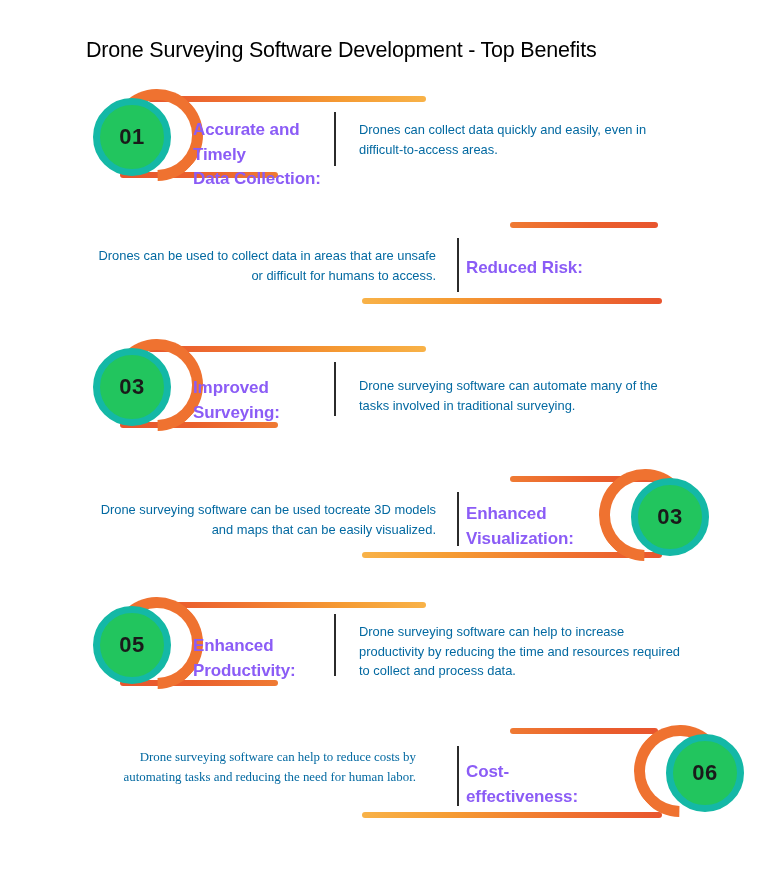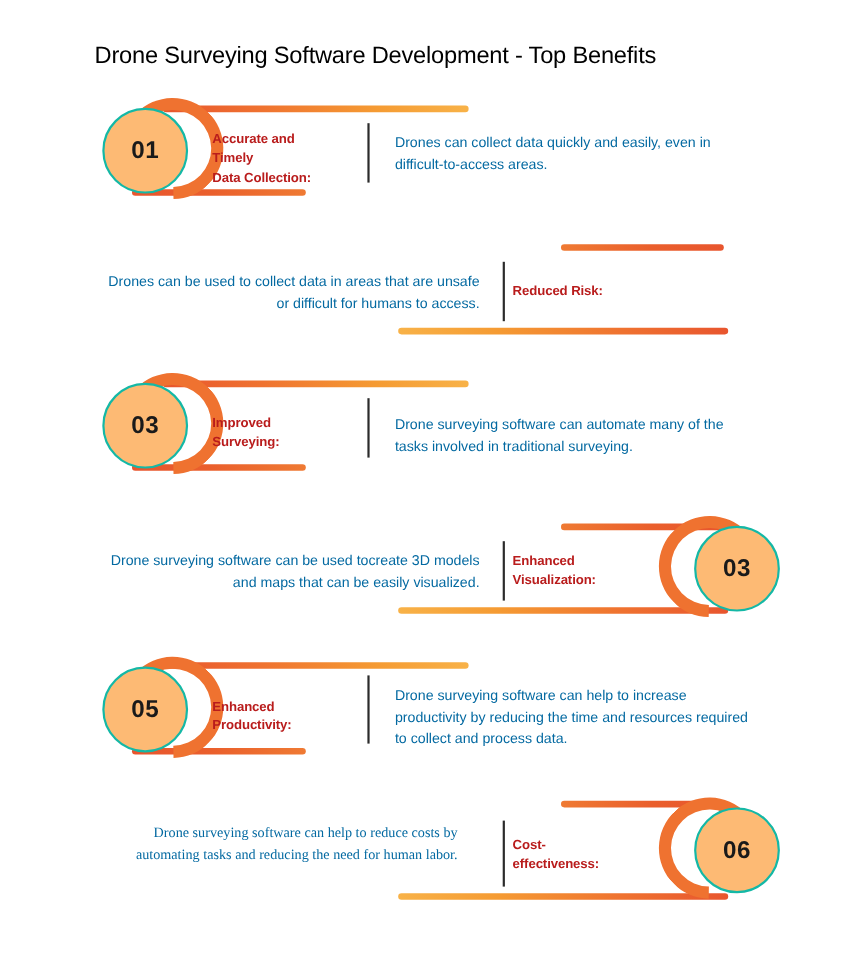--- a/index.html
+++ b/index.html
@@ -88,42 +88,42 @@
     top: 3px;
     border-right-color: transparent;
     transform: rotate(46deg);
   }
   
   .ring {
     position: absolute;
     width: 78px;
     height: 78px;
     border-radius: 50%;
-    border: 2px solid #14b8a6;
-    background: #fdba74;
+    border: 7px solid #14b8a6;
+    background: #22c55e;
     display: flex;
     align-items: center;
     justify-content: center;
   }
   .ring-left  { left: 0px;  top: 12px; }
   .ring-right { left: 34px; top: 12px; }
   .num {
     font-size: 22px;
     font-weight: bold;
     color: #1a1a1a;
     letter-spacing: 0.5px;
     line-height: 1;
   }
 
   
   .heading {
     position: absolute;
-    font-size: 12px;
+    font-size: 17px;
     font-weight: bold;
-    color: #b91c1c;
+    color: #8b5cf6;
     line-height: 1.45;
     letter-spacing: -0.1px;
   }
   .heading.l { text-align: left; }
   .heading.r { text-align: left; }
 
   
   .divider {
     position: absolute;
     width: 1.6px;
@@ -212,21 +212,21 @@
     </div>
     <div class="heading l" style="left:193px; top:42px; width:135px; white-space:pre-line;">Enhanced
 Productivity:</div>
     <div class="divider" style="left:334px; top:22px; height:62px;"></div>
     <div class="desc l" style="left:359px; top:30px; width:330px;">Drone surveying software can help to increase productivity by reducing the time and resources required to collect and process data.</div>
   </div>
 
   <div class="row" style="top:718px;">
     <div class="bar bar-top-r" style="left:510px; top:10px; width:148px;"></div>
     <div class="bar bar-bot-r" style="left:362px; top:94px; width:300px;"></div>
-    <div class="circle-wrap" style="left:597px; top:4px;">
+    <div class="circle-wrap" style="left:632px; top:4px;">
       <div class="arc arc-right"></div>
       <div class="ring ring-right">
         <span class="num">06</span>
       </div>
     </div>
     <div class="heading r" style="left:466px; top:42px; width:124px; white-space:pre-line;">Cost-
 effectiveness:</div>
     <div class="divider" style="left:457px; top:28px; height:60px;"></div>
     <div class="desc r" style="left:86px; top:30px; width:330px;font-family:Liberation Serif, serif;">Drone surveying software can help to reduce costs by automating tasks and reducing the need for human labor.</div>
   </div>

